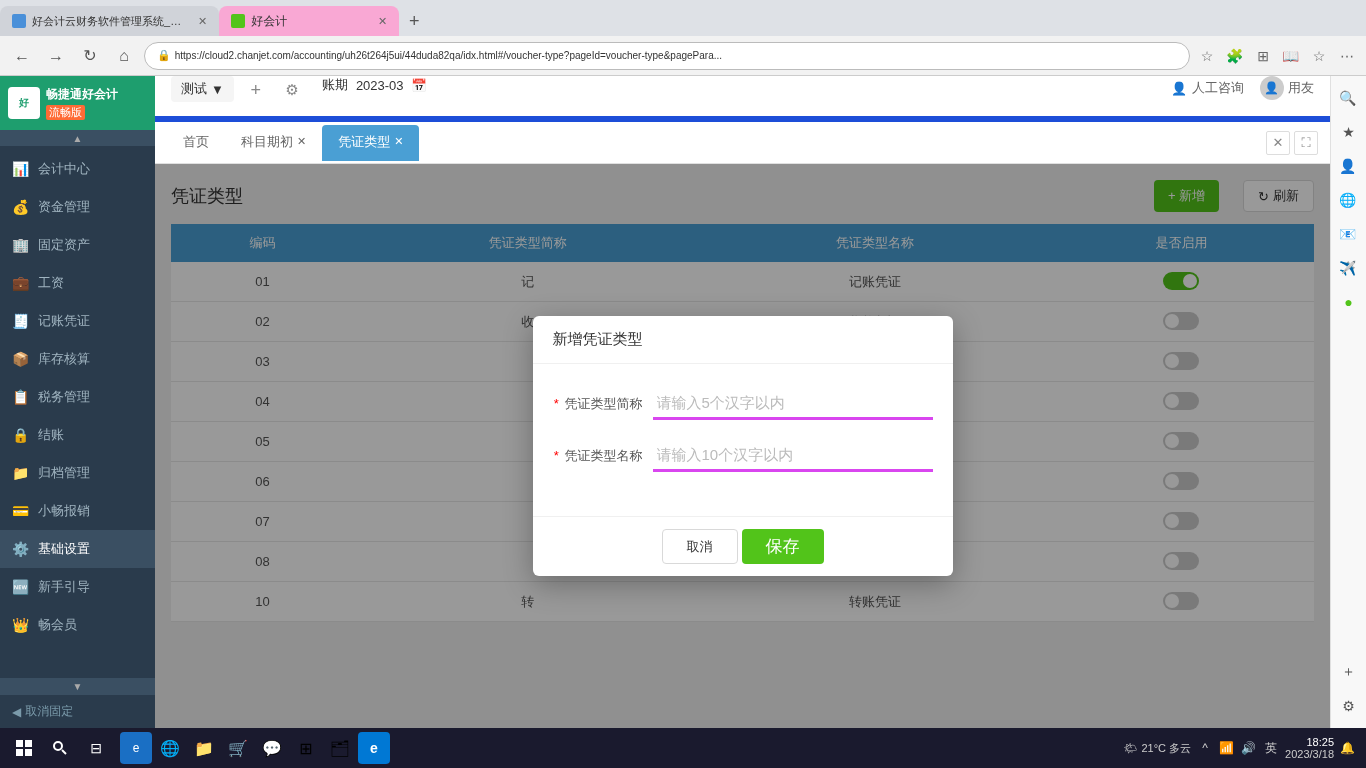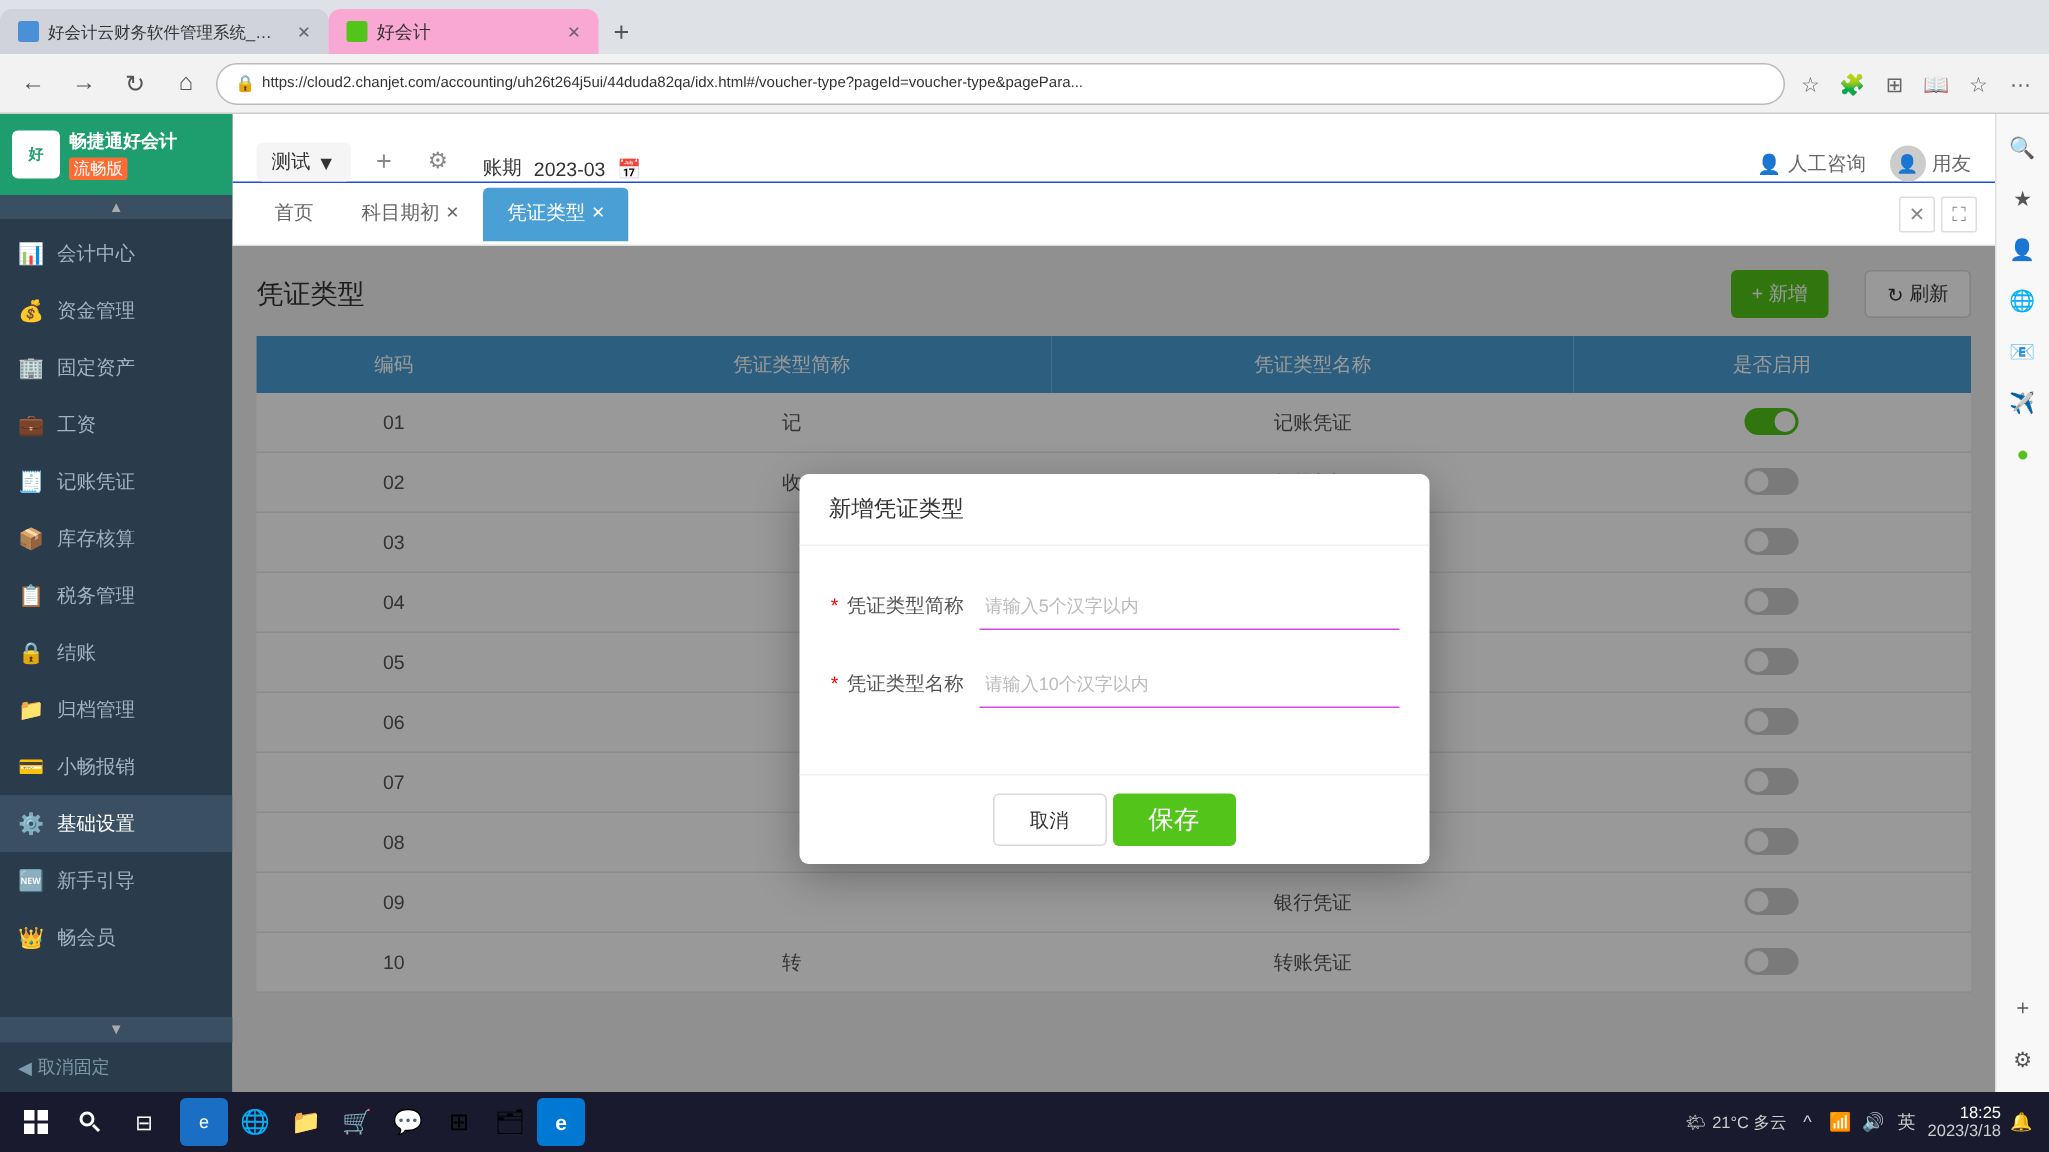--- a/index.html
+++ b/index.html
@@ -27,21 +27,21 @@
     .sidebar-nav { flex: 1; overflow-y: auto; padding: 4px 0; }
     .sidebar-nav::-webkit-scrollbar { width: 3px; }
     .sidebar-nav::-webkit-scrollbar-track { background: transparent; }
     .sidebar-nav::-webkit-scrollbar-thumb { background: #4a6070; }
     .sidebar-item { display: flex; align-items: center; padding: 10px 12px; color: #a0b4c0; cursor: pointer; gap: 8px; font-size: 13px; }
     .sidebar-item.active { color: #fff; background: #3a4f62; }
     .sidebar-item .si-icon { width: 18px; height: 18px; display: flex; align-items: center; justify-content: center; font-size: 14px; }
     .sidebar-bottom { padding: 8px 12px; color: #7a9aaa; font-size: 12px; cursor: pointer; display: flex; align-items: center; gap: 4px; border-top: 1px solid #3a4f62; }
 
     
-    .top-bar { background: #fff; display: flex; align-items: flex-end; padding: 0 16px; height: 46px; border-bottom: 1px solid #1d4ed8; gap: 8px; }
+    .top-bar { background: #fff; display: flex; align-items: flex-start; padding: 0 16px; height: 46px; border-bottom: 6px solid #1d4ed8; gap: 8px; }
     .company-selector { display: flex; align-items: center; gap: 4px; background: #f5f5f5; padding: 4px 10px; border-radius: 4px; cursor: pointer; font-size: 13px; color: #333; }
     .period-info { display: flex; align-items: center; gap: 4px; font-size: 13px; color: #333; margin-left: 8px; }
     .top-right { margin-left: auto; display: flex; align-items: center; gap: 16px; }
     .help-btn { display: flex; align-items: center; gap: 4px; color: #666; cursor: pointer; font-size: 13px; }
     .user-btn { display: flex; align-items: center; gap: 4px; color: #666; cursor: pointer; font-size: 13px; }
     .user-avatar { width: 24px; height: 24px; border-radius: 50%; background: #ccc; display: flex; align-items: center; justify-content: center; font-size: 12px; }
 
     
     .page-tabs { display: flex; align-items: center; background: #fff; border-bottom: 1px solid #e0e0e0; padding: 0 12px; height: 42px; gap: 0; }
     .page-tab { padding: 8px 16px; cursor: pointer; color: #666; font-size: 13px; display: flex; align-items: center; gap: 4px; border-bottom: 2px solid transparent; }
@@ -72,21 +72,21 @@
     .toggle.on .toggle-knob { transform: translateX(18px); }
 
     
     .modal-overlay { position: absolute; top: 0; left: 0; right: 0; bottom: 0; background: rgba(0,0,0,0.4); display: flex; align-items: center; justify-content: center; z-index: 100; }
     .modal { background: #fff; border-radius: 6px; width: 420px; box-shadow: 0 8px 30px rgba(0,0,0,0.3); overflow: hidden; }
     .modal-header { padding: 14px 20px; font-size: 15px; color: #333; font-weight: 500; border-bottom: 1px solid #f0f0f0; }
     .modal-body { padding: 24px 20px; }
     .form-row { display: flex; align-items: center; margin-bottom: 20px; }
     .form-label { width: 100px; text-align: right; padding-right: 10px; font-size: 13px; color: #555; }
     .form-label .required { color: #f00; margin-right: 2px; }
-    .form-input { flex: 1; height: 32px; border: none; border-bottom: 1px solid #d946ef; outline: none; font-size: 12px; color: #333; padding: 0 4px; }
+    .form-input { flex: 1; height: 32px; border: none; border-bottom: 3px solid #d946ef; outline: none; font-size: 15px; color: #333; padding: 0 4px; }
     .form-input::placeholder { color: #bbb; }
     .modal-footer { padding: 12px 20px; display: flex; justify-content: center; gap: 4px; border-top: 1px solid #f0f0f0; }
     .btn-cancel { background: #fff; color: #333; border: 1px solid #d9d9d9; padding: 6px 24px; border-radius: 4px; cursor: pointer; font-size: 13px; }
     .btn-save { background: #52c41a; color: #fff; border: none; padding: 6px 24px; border-radius: 4px; cursor: pointer; font-size: 17px; }
 
     
     .right-sidebar { width: 36px; background: #f8f8f8; border-left: 1px solid #e0e0e0; display: flex; flex-direction: column; align-items: center; padding: 8px 0; gap: 6px; }
     .rs-icon { width: 28px; height: 28px; display: flex; align-items: center; justify-content: center; cursor: pointer; color: #555; font-size: 14px; border-radius: 4px; }
 
     
@@ -345,30 +345,20 @@
       <td>
         <div class="toggle ">
           <div class="toggle-knob"></div>
         </div>
       </td>
     </tr>
             <tr>
       <td>08</td>
       <td></td>
       <td>现金凭证</td>
-      <td>
-        <div class="toggle ">
-          <div class="toggle-knob"></div>
-        </div>
-      </td>
-    </tr>
-            <tr>
-      <td>09</td>
-      <td></td>
-      <td>银行凭证</td>
       <td>
         <div class="toggle ">
           <div class="toggle-knob"></div>
         </div>
       </td>
     </tr>
             <tr>
       <td>10</td>
       <td>转</td>
       <td>转账凭证</td>

